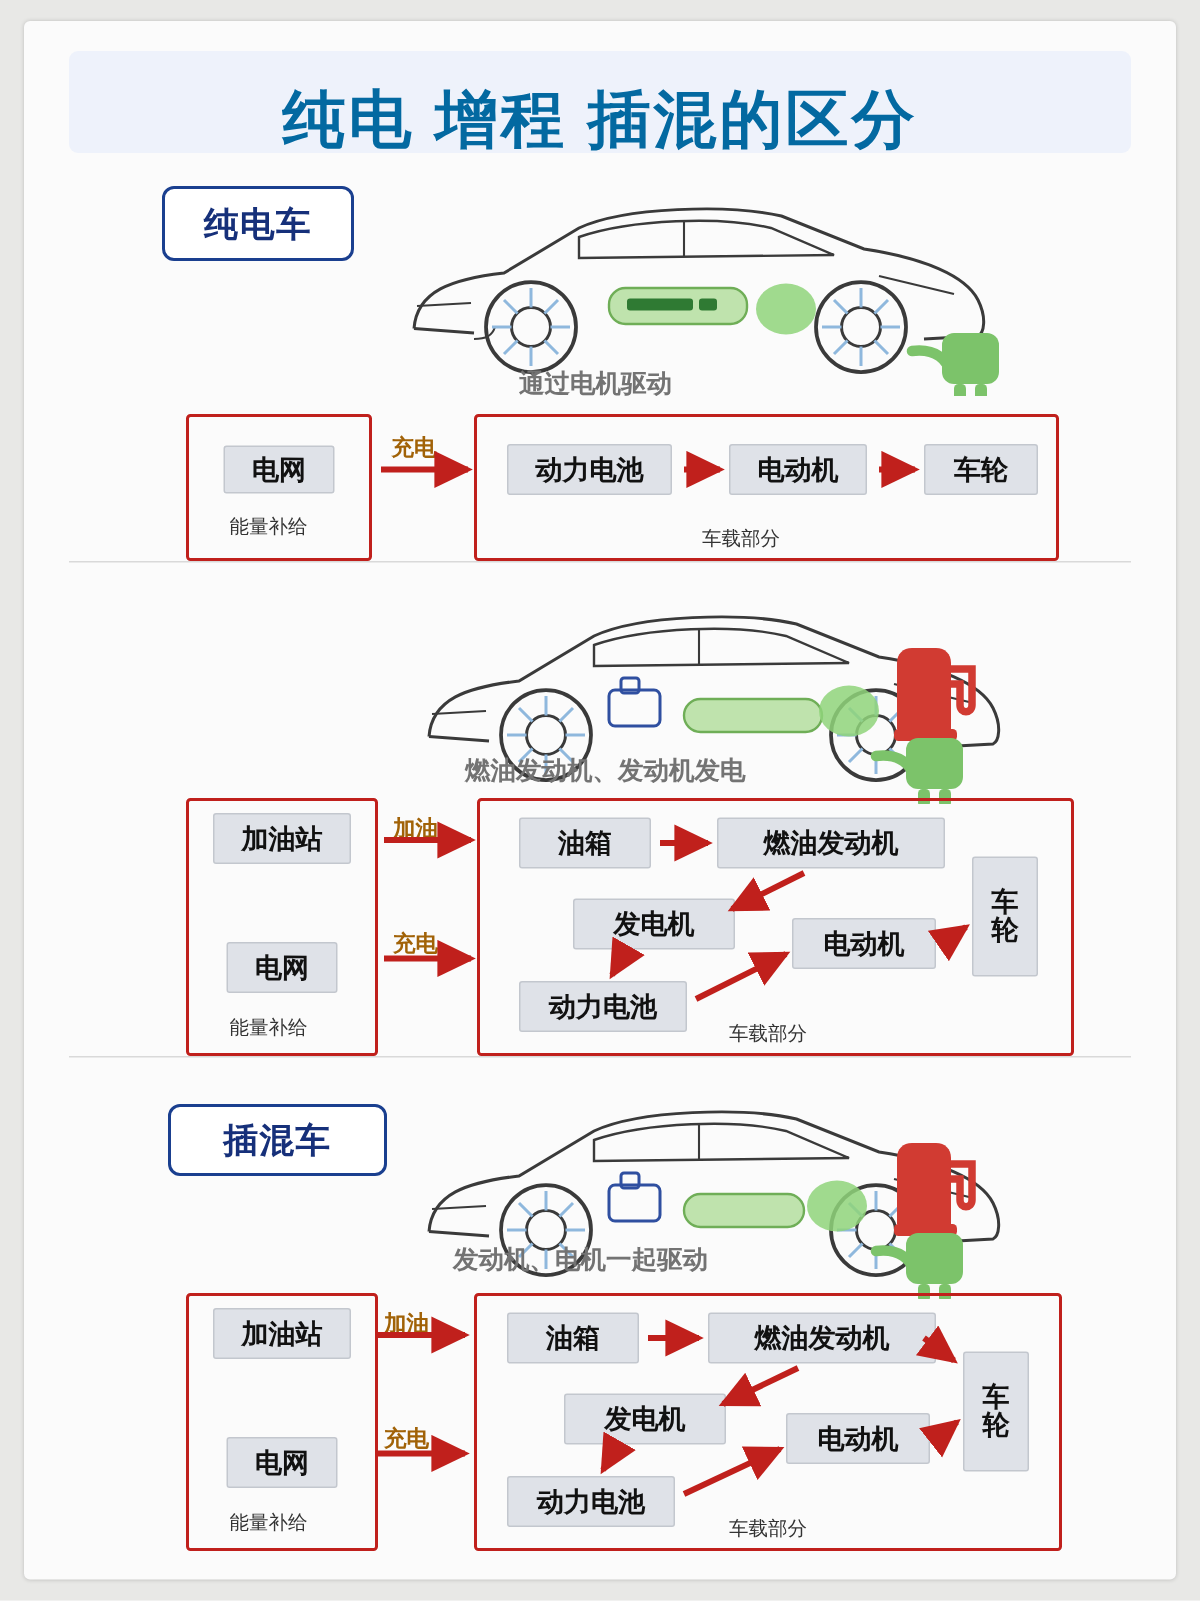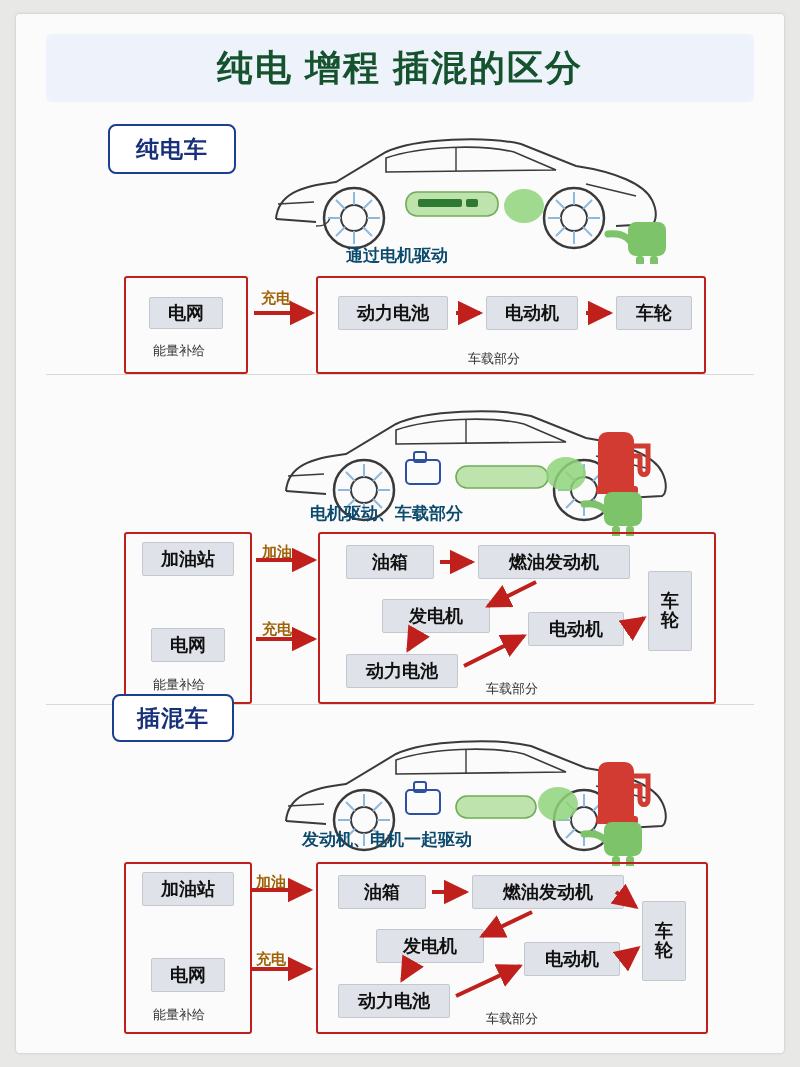--- a/index.html
+++ b/index.html
@@ -22,23 +22,23 @@
   
   .title-bar {
     position: absolute;
     left: 30px; top: 20px;
     width: 708px; height: 68px;
     background: #eef2fb;
     border-radius: 6px;
   }
   .title-text {
     position: absolute;
-    left: 0; top: 0; width: 100%; height: 100%;
+    left: 0; top: 12px; width: 100%; height: 100%;
     display: flex; align-items: center; justify-content: center;
-    font-size: 36px; font-weight: bold; color: #14532d;
+    font-size: 42px; font-weight: bold; color: #0369a1;
     letter-spacing: 2px;
     font-family: "Liberation Sans", sans-serif;
   }
   
   .pill {
     position: absolute;
     background: #ffffff;
     border: 2px solid #1a3f8f;
     border-radius: 8px;
     color: #16307a;
@@ -50,21 +50,21 @@
   
   .divider {
     position: absolute;
     left: 30px; width: 708px; height: 1px;
     background: #d9d9d9;
   }
   
   .car-wrap { position: absolute; }
   .caption-red {
     position: absolute;
-    color: #0c4a6e;
+    color: #737373;
     font-weight: bold;
     font-size: 17px;
     white-space: nowrap;
   }
   
   .redbox {
     position: absolute;
     border: 2px solid #c0201c;
     border-radius: 3px;
     background: transparent;
@@ -219,21 +219,21 @@
 
       <g>
         <path d="M318 118 C334 116 342 124 344 134" fill="none" stroke="#7cc36a" stroke-width="7" stroke-linecap="round"></path>
         <rect x="338" y="106" width="38" height="34" rx="8" fill="#7cc36a"></rect>
         <rect x="346" y="140" width="8" height="12" rx="3" fill="#7cc36a"></rect>
         <rect x="360" y="140" width="8" height="12" rx="3" fill="#7cc36a"></rect>
       </g>
     </svg>
   </div>
 
-  <div class="caption-red" style="left:294px; top:488px;">电机驱动、车载部分</div>
+  <div class="caption-red" style="left:294px; top:488px;">燃油发动机、发动机发电</div>
 
   <div class="redbox" style="left:108px; top:518px; width:128px; height:172px;"></div>
   <div class="node" style="left:126px; top:528px; width:92px; height:34px;">加油站</div>
   <div class="node" style="left:135px; top:614px; width:74px; height:34px;">电网</div>
   <div class="smalllabel" style="left:137px; top:662px;">能量补给</div>
 
   <div class="arrowlabel" style="left:246px; top:529px;">加油</div>
   <div class="arrowlabel" style="left:246px; top:606px;">充电</div>
 
   <div class="redbox" style="left:302px; top:518px; width:398px; height:172px;"></div>
@@ -251,21 +251,21 @@
   <svg class="arrows" width="768" height="1039">
     <line x1="240" y1="546" x2="298" y2="546" stroke="#c0201c" stroke-width="4" marker-end="url(#ar)"></line>
     <line x1="240" y1="625" x2="298" y2="625" stroke="#c0201c" stroke-width="4" marker-end="url(#ar)"></line>
     <line x1="424" y1="548" x2="456" y2="548" stroke="#c0201c" stroke-width="4" marker-end="url(#ar)"></line>
     <line x1="520" y1="568" x2="472" y2="592" stroke="#c0201c" stroke-width="4" marker-end="url(#ar)"></line>
     <line x1="400" y1="622" x2="392" y2="636" stroke="#c0201c" stroke-width="4" marker-end="url(#ar)"></line>
     <line x1="448" y1="652" x2="508" y2="622" stroke="#c0201c" stroke-width="4" marker-end="url(#ar)"></line>
     <line x1="612" y1="615" x2="628" y2="604" stroke="#c0201c" stroke-width="4" marker-end="url(#ar)"></line>
   </svg>
 
-  <div class="pill" style="left:96px; top:680px; width:122px; height:48px;">插混车</div>
+  <div class="pill" style="left:96px; top:722px; width:146px; height:48px;">插混车</div>
 
   <div class="car-wrap" style="left:250px; top:702px; width:420px; height:150px;">
     <svg width="420" height="150" viewBox="0 0 420 150">
       <g fill="none" stroke="#3a3a3a" stroke-width="2">
         <path d="M20 105 C22 80 45 72 80 68 L130 38 C160 24 230 22 265 30 L320 52 C360 58 388 70 396 86 C402 98 400 108 396 110 L360 112"></path>
         <path d="M20 105 L60 108"></path>
         <path d="M130 44 C165 32 225 30 258 38 L300 56 L130 58 Z" stroke-width="1.6"></path>
         <path d="M200 34 L200 57" stroke-width="1.4"></path>
         <path d="M22 90 L58 88" stroke-width="1.4"></path>
         <path d="M330 70 L380 82" stroke-width="1.4"></path>

